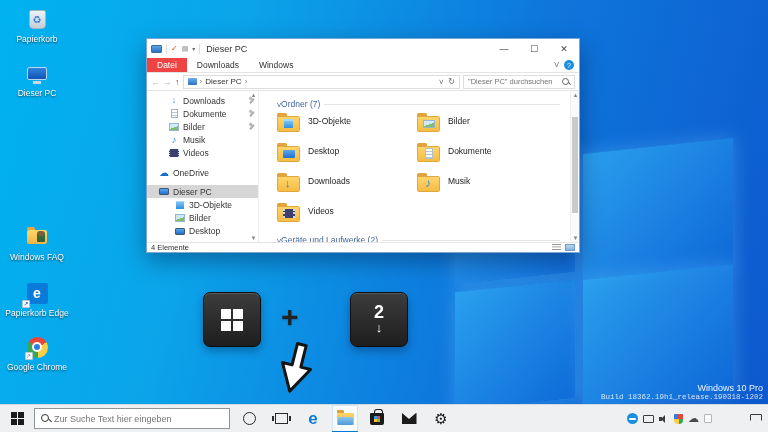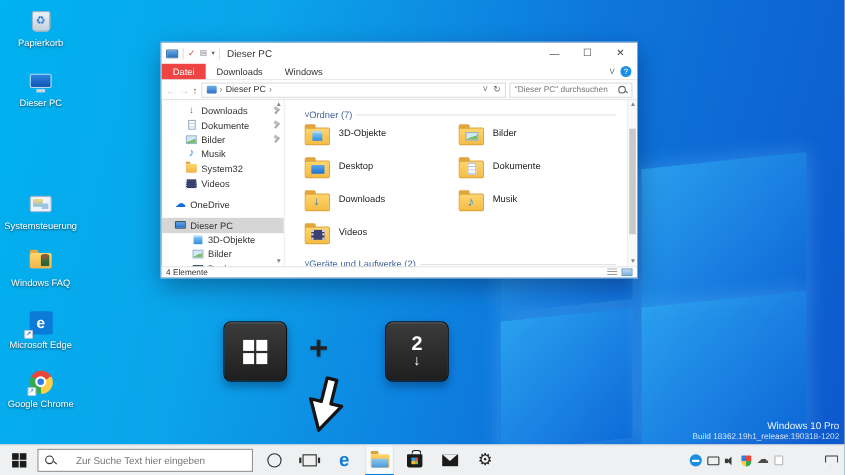--- a/index.html
+++ b/index.html
@@ -157,30 +157,30 @@
   .winlogo span { background:#fff; }
   .k2num { font-size:18px; font-weight:bold; line-height:1; }
   .k2arr { font-size:13px; line-height:1.1; }
   #plus { position:absolute; left:281px; top:300px; font-size:30px; font-weight:bold; color:#222;
           text-shadow:0 1px 2px rgba(0,0,0,.25); }
   #pointer { position:absolute; left:268px; top:342px; }
 
   
   #watermark { position:absolute; right:5px; bottom:31px; text-align:right; color:rgba(255,255,255,.92); }
   #watermark .l1 { font-size:9px;text-align:right; }
-  #watermark .l2 { font-size:7.5px; color:rgba(255,255,255,.8); }
+  #watermark .l2 { font-size:7.5px; color:rgba(255,255,255,.8);font-family:Liberation Mono, monospace; }
 
   
   #taskbar { position:absolute; left:0; bottom:0; width:768px; height:28px; background:#eef0f1;
              border-top:1px solid #d5d8da; display:flex; align-items:center; }
   .tbtn { width:34px; height:28px; display:flex; align-items:center; justify-content:center; }
   .startlogo { width:13px; height:13px; display:grid; grid-template-columns:6px 6px; grid-template-rows:6px 6px; gap:1px; }
   .startlogo span { background:#1b1b1b; }
   #tb-search { width:196px; height:21px; background:#fff; border:1px solid #8f9496; display:flex;
-               align-items:center; gap:18px; padding:0 6px; }
+               align-items:center; gap:3px; padding:0 6px; }
   #tb-search input { border:none; outline:none; font-size:9px; color:#555; flex:1; background:transparent;
                      font-family:"Liberation Sans",sans-serif; }
   .magd { position:relative; width:10px; height:10px; flex:0 0 auto; }
   .magd::before { content:""; position:absolute; left:0; top:0; width:6px; height:6px; border:1.3px solid #333; border-radius:50%; }
   .magd::after { content:""; position:absolute; left:6.5px; top:6.5px; width:4px; height:1.4px; background:#333; transform:rotate(45deg); }
   .tbicon { width:26px; height:28px; margin-left:6px; display:flex; align-items:center; justify-content:center; position:relative; }
   .tbicon.active { background:#f7fbfd; box-shadow:inset 0 -2px 0 #0078d7, inset 0 0 0 1px #d0e6f5; }
   .cortana { width:13px; height:13px; border:1.6px solid #2b2b2b; border-radius:50%; }
   .taskview { width:13px; height:11px; border:1.4px solid #2b2b2b; position:relative; }
   .taskview::before { content:""; position:absolute; left:-4px; top:2px; width:2px; height:5px; background:#2b2b2b; }
@@ -231,40 +231,34 @@
         </div>
       </div>
     <div class="lbl">Papierkorb</div>
   </div>
   <div class="dicon" style="top:60px">
     <div class="dart">
         <div class="mon"></div>
       </div>
     <div class="lbl">Dieser PC</div>
   </div>
-  <div class="dicon" style="top:172px">
-    <div class="dart">
-        <div class="cpanel"></div>
-      </div>
-    <div class="lbl">Systemsteuerung</div>
-  </div>
   <div class="dicon" style="top:224px">
     <div class="dart">
         <div class="folduser"></div>
       </div>
     <div class="lbl">Windows FAQ</div>
   </div>
   <div class="dicon" style="top:280px">
     <div class="dart">
         <div class="edgeic">
           <span>e</span>
           <div class="scut">↗</div>
         </div>
       </div>
-    <div class="lbl">Microsoft Edge</div>
+    <div class="lbl">Papierkorb Edge</div>
   </div>
   <div class="dicon" style="top:334px">
     <div class="dart">
         <div class="chromeic">
           <div class="scut">↗</div>
         </div>
       </div>
     <div class="lbl">Google Chrome</div>
   </div>
 
@@ -339,26 +333,20 @@
           <span class="pin"></span>
         </div>
         <div class="nitem">
           <div class="mini">
               <span class="m-note">♪</span>
             </div>
           <span>Musik</span>
         </div>
         <div class="nitem">
           <div class="mini">
-              <span class="m-folder"></span>
-            </div>
-          <span>System32</span>
-        </div>
-        <div class="nitem">
-          <div class="mini">
               <span class="m-film"></span>
             </div>
           <span>Videos</span>
         </div>
         <div class="nitem sect">
           <div class="mini">
               <span class="m-cloud">☁</span>
             </div>
           <span>OneDrive</span>
         </div>

